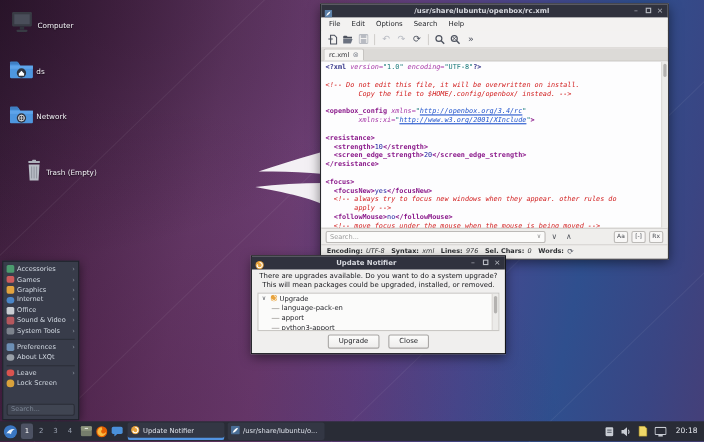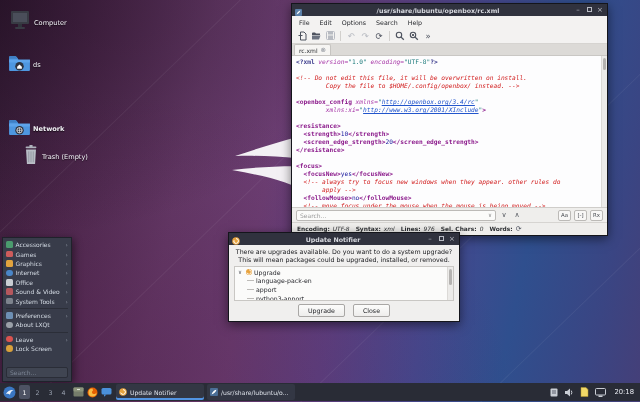--- a/index.html
+++ b/index.html
@@ -108,21 +108,21 @@
     <div class="desk-icon" style="top: 54px;">
       <span><svg width="23" height="18" viewBox="0 0 24 19">
           <path d="M1 3 h8 l2 3 h12 v11 a1 1 0 0 1 -1 1 h-20 a1 1 0 0 1 -1 -1 z" fill="#4e97e0"></path>
           <path d="M1 3 a1 1 0 0 1 1 -1 h6 l2 3 h-9 z" fill="#3f7fc4"></path>
           <rect x="1" y="6" width="22" height="3" fill="#5ea4ea"></rect>
           <circle cx="12" cy="13" r="4.5" fill="#2e3440"></circle>
           <path d="M9.5 13.5 l2.5 -2.5 l2.5 2.5 v2.2 h-5 z" fill="#fff"></path>
         </svg></span>
       <div class="lbl">ds</div>
     </div>
-    <div class="desk-icon" style="top: 118px; font-weight: bold;">
+    <div class="desk-icon" style="top: 95px;">
       <span><svg width="23" height="18" viewBox="0 0 24 19">
           <path d="M1 3 h8 l2 3 h12 v11 a1 1 0 0 1 -1 1 h-20 a1 1 0 0 1 -1 -1 z" fill="#4e97e0"></path>
           <path d="M1 3 a1 1 0 0 1 1 -1 h6 l2 3 h-9 z" fill="#3f7fc4"></path>
           <rect x="1" y="6" width="22" height="3" fill="#5ea4ea"></rect>
           <circle cx="12" cy="13" r="4.5" fill="#2e3440"></circle>
           <circle cx="12" cy="13" r="2.8" fill="none" stroke="#fff" stroke-width="0.8"></circle>
           <path d="M9.2 13 h5.6 M12 10.2 v5.6" stroke="#fff" stroke-width="0.6"></path>
         </svg></span>
       <div class="lbl">Network</div>
     </div>

